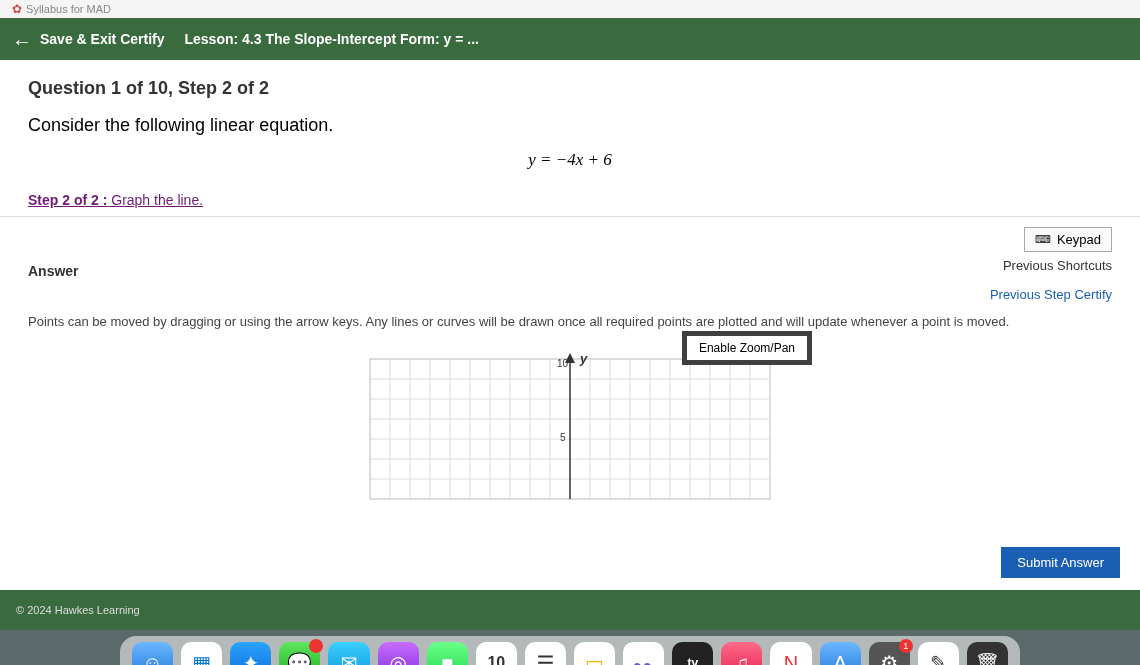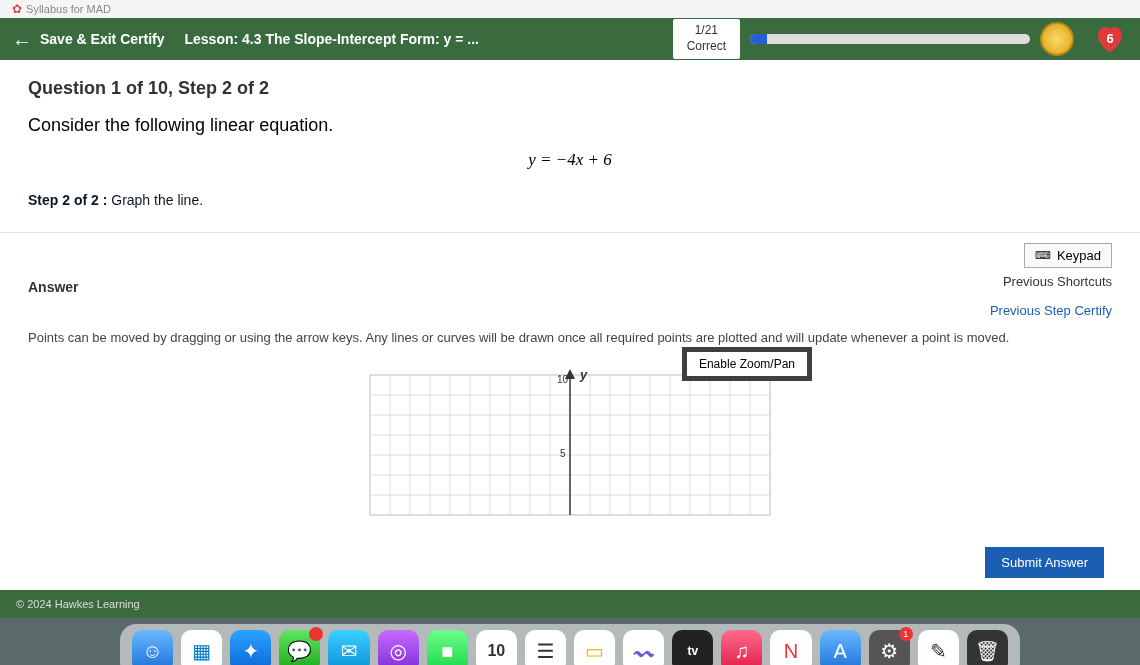--- a/index.html
+++ b/index.html
@@ -18,76 +18,60 @@
     .progress-inner { width: 6%; height: 100%; background: #2a5dd8; }
     .coin { width: 34px; height: 34px; border-radius: 50%; background: radial-gradient(circle, #ffd966, #d4a017); border: 2px solid #b8860b; }
     .heart { width: 36px; height: 36px; position: relative; margin-left: 8px; }
     .heart svg { width: 36px; height: 36px; }
     .heart-num { position: absolute; top: 50%; left: 50%; transform: translate(-50%, -55%); color: #fff; font-weight: bold; font-size: 13px; }
     
     .content { background: #fff; padding: 18px 28px 8px 28px; height: 530px; position: relative; }
     .question-label { font-weight: bold; font-size: 18px; color: #333; margin-bottom: 16px; }
     .instruction { font-size: 18px; color: #000000; margin-bottom: 14px; }
     .equation { text-align: center; font-size: 17px; font-style: italic; font-family: 'Times New Roman', serif; margin-bottom: 22px; }
-    .step-label { font-size: 14px; color: #0f172a; margin-bottom: 24px; }
+    .step-label { font-size: 14px; color: #701a75; margin-bottom: 8px; text-decoration: underline; }
     .step-label b { font-weight: bold; }
     .divider { border: none; border-top: 1px solid #ddd; margin: 6px -28px; }
     
     .answer-row { display: flex; justify-content: space-between; align-items: flex-start; margin-top: 10px; }
     .answer-label { font-weight: bold; font-size: 14px; color: #333; margin-top: 36px; }
     .right-tools { text-align: right; }
     .keypad-btn { background: #f9f9f9; border: 1px solid #aaa; padding: 4px 10px; font-size: 13px; cursor: pointer; display: inline-flex; align-items: center; gap: 6px; }
     .keypad-icon { font-size: 11px; }
     .kb-shortcut { font-size: 13px; color: #333; margin-top: 6px; cursor: pointer; }
     .prev-step { color: #1a5fb4; font-size: 13px; margin-top: 14px; cursor: pointer; }
     
     .hint-text { font-size: 13px; color: #444; margin-top: 12px; }
     
     .graph-wrap { text-align: center; margin-top: 4px; position: relative; }
     .zoom-btn { position: absolute; right: 300px; top: -2px; background: #fff; border: 5px solid #404040; padding: 5px 12px; font-size: 12px; cursor: pointer; }
     .graph-svg { margin-top: 6px; }
     
-    .submit-btn { position: absolute; right: 36px; bottom: 12px; background: #1a5fb4; color: #fff; border: none; padding: 8px 16px; font-size: 13px; cursor: pointer; }
+    .submit-btn { position: absolute; right: 20px; bottom: 12px; background: #1a5fb4; color: #fff; border: none; padding: 8px 16px; font-size: 13px; cursor: pointer; }
     
-    .footer-bar { background: #3a6b3f; height: 28px; display: flex; align-items: center; padding: 0 16px; }
+    .footer-bar { background: #3a6b3f; height: 40px; display: flex; align-items: center; padding: 0 16px; }
     .copyright { color: #ddd; font-size: 11px; }
     
     .dock { background: rgba(240,240,240,0.6); border-radius: 16px; margin: 6px auto 0; width: 900px; height: 54px; display: flex; align-items: center; justify-content: center; gap: 8px; padding: 0 12px; }
     .dock-item { width: 42px; height: 42px; border-radius: 10px; display: flex; align-items: center; justify-content: center; font-size: 20px; color: #fff; position: relative; cursor: pointer; }
     .badge { position: absolute; top: -3px; right: -3px; background: #e33; color: #fff; border-radius: 50%; width: 14px; height: 14px; font-size: 9px; display: flex; align-items: center; justify-content: center; }
     .cal-date { font-size: 16px; font-weight: bold; color: #333; }
   </style>
 </head>
 <body>
 
 <div class="browser-tab">
   <span class="tab-icon">✿</span>
   <span>Syllabus for MAD</span>
 </div>
 
 <div class="header-bar">
   <span class="back-arrow">←</span>
   <span class="save-exit">Save &amp; Exit Certify</span>
   <span class="lesson-title">Lesson: 4.3 The Slope-Intercept Form: y = ...</span>
-  <div class="progress-area">
-    <div class="progress-label">
-      <div>1/21</div>
-      <div>Correct</div>
-    </div>
-    <div class="progress-outer">
-      <div class="progress-inner"></div>
-    </div>
-    <div class="coin"></div>
-    <div class="heart">
-      <svg viewBox="0 0 24 24">
-          <path fill="#e03a3a" d="M12 21s-8-5.3-8-11.2C4 6.1 6.2 4 9 4c1.7 0 3 1 3 1s1.3-1 3-1c2.8 0 5 2.1 5 5.8C20 15.7 12 21 12 21z"></path>
-        </svg>
-      <span class="heart-num">6</span>
-    </div>
-  </div>
 </div>
 
 <div class="content">
   <div class="question-label">Question 1 of 10, Step 2 of 2</div>
   <div class="instruction">Consider the following linear equation.</div>
   <div class="equation">y = −4x + 6</div>
   <div class="step-label">
     <b>Step 2 of 2 :</b><span> Graph the line.</span>
   </div>
   <hr class="divider">

